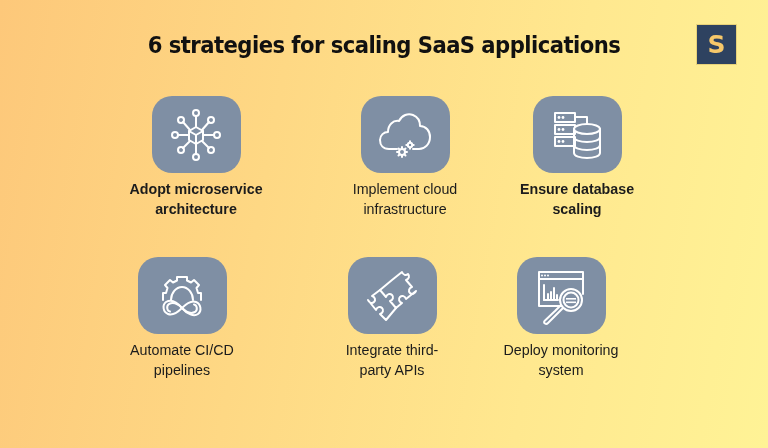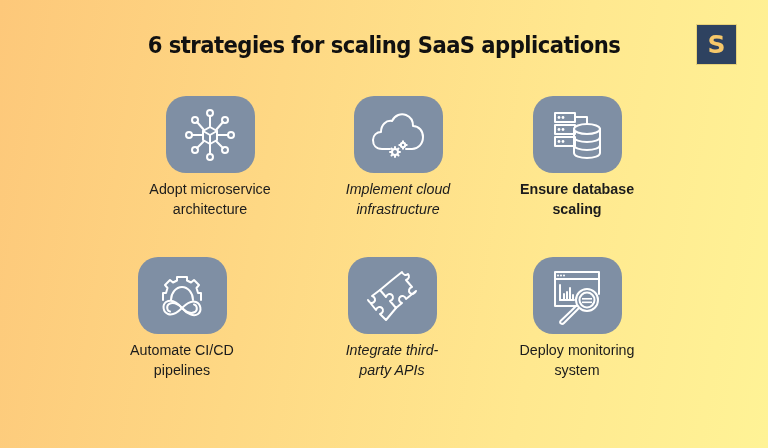--- a/index.html
+++ b/index.html
@@ -33,21 +33,21 @@
     .st { fill: none; stroke: #ffffff; stroke-width: 2; stroke-linecap: round; stroke-linejoin: round; }
   </style>
 </head>
 <body>
 
 <div class="title">6 strategies for scaling SaaS applications</div>
 <div class="logo">
   <span>S</span>
 </div>
 
-<div class="item" style="left:110px; top:96px;">
+<div class="item" style="left:96px; top:96px;font-weight:bold;">
   <div class="tile">
     <svg viewBox="0 0 60 60">
       <g class="st">
         <path d="M30 22 L37 26 L37 35 L30 39 L23 35 L23 26 Z"></path>
         <path d="M23 26 L30 30 L37 26 M30 30 L30 39"></path>
         <line x1="30" y1="22" x2="30" y2="11"></line>
           <circle cx="30" cy="8" r="3"></circle>
         <line x1="30" y1="39" x2="30" y2="49"></line>
           <circle cx="30" cy="52" r="3"></circle>
         <line x1="23" y1="30" x2="12" y2="30"></line>
@@ -64,21 +64,21 @@
           <circle cx="45" cy="45" r="3"></circle>
       </g>
     </svg>
   </div>
   <div class="label">
     <div>Adopt microservice</div>
     <div>architecture</div>
   </div>
 </div>
 
-<div class="item" style="left:298px; top:96px;font-style:italic;">
+<div class="item" style="left:305px; top:96px;">
   <div class="tile">
     <svg viewBox="0 0 60 60">
       <g class="st">
         <path d="M22 44 H14 C8 44 5 40 5 35 C5 30 9 27 13 27 C13 20 18 15 24 16 C27 10 33 8 38 10 C43 12 45 17 45 21 C51 21 55 26 55 32 C55 39 50 44 44 44 H38"></path>
         <circle cx="27" cy="47" r="3"></circle>
         <path d="M27 42 V43.5 M27 50.5 V52 M22 47 H23.5 M30.5 47 H32 M23.5 43.5 L24.6 44.6 M29.4 49.4 L30.5 50.5 M23.5 50.5 L24.6 49.4 M29.4 44.6 L30.5 43.5"></path>
         <circle cx="35" cy="40" r="2.2"></circle>
         <path d="M35 36.3 V37.4 M35 42.6 V43.7 M31.3 40 H32.4 M37.6 40 H38.7"></path>
       </g>
     </svg>
@@ -131,36 +131,36 @@
         <path d="M30 42 C34 46 39 48 43 46 C46 44 45 39 42 38.5"></path>
       </g>
     </svg>
   </div>
   <div class="label">
     <div>Automate CI/CD</div>
     <div>pipelines</div>
   </div>
 </div>
 
-<div class="item" style="left:292px; top:257px;font-style:italic;">
+<div class="item" style="left:292px; top:257px;">
   <div class="tile">
     <svg viewBox="0 0 60 60">
       <g class="st">
         <path d="M30 14 L40 6 C41 9 44 10 46 8 C48 10 47 13 44 14 L50 21 C47 22 46 25 48 27 C50 29 53 28 54 25 L44 33 C43 30 40 29 38 31 C36 33 37 36 40 37 L34 42 L28 35 C31 34 32 31 30 29 C28 27 25 28 24 31 L18 24 Z"></path>
         <path d="M18 24 L10 30 C13 31 14 34 12 36 C10 38 7 37 6 34 L14 44 C15 41 18 40 20 42 C22 44 21 47 18 48 L24 54 L34 42"></path>
       </g>
     </svg>
   </div>
   <div class="label">
     <div>Integrate third-</div>
     <div>party APIs</div>
   </div>
 </div>
 
-<div class="item" style="left:477px; top:257px;">
+<div class="item" style="left:461px; top:257px;">
   <div class="tile">
     <svg viewBox="0 0 60 60">
       <g class="st">
         <path d="M32 40 H8 V6 H52 V28"></path>
         <line x1="8" y1="13" x2="52" y2="13"></line>
         <line x1="13" y1="19" x2="13" y2="34"></line>
         <line x1="13" y1="34" x2="27" y2="34"></line>
         <line x1="17" y1="34" x2="17" y2="28"></line>
         <line x1="20" y1="34" x2="20" y2="26"></line>
         <line x1="23" y1="34" x2="23" y2="22"></line>

